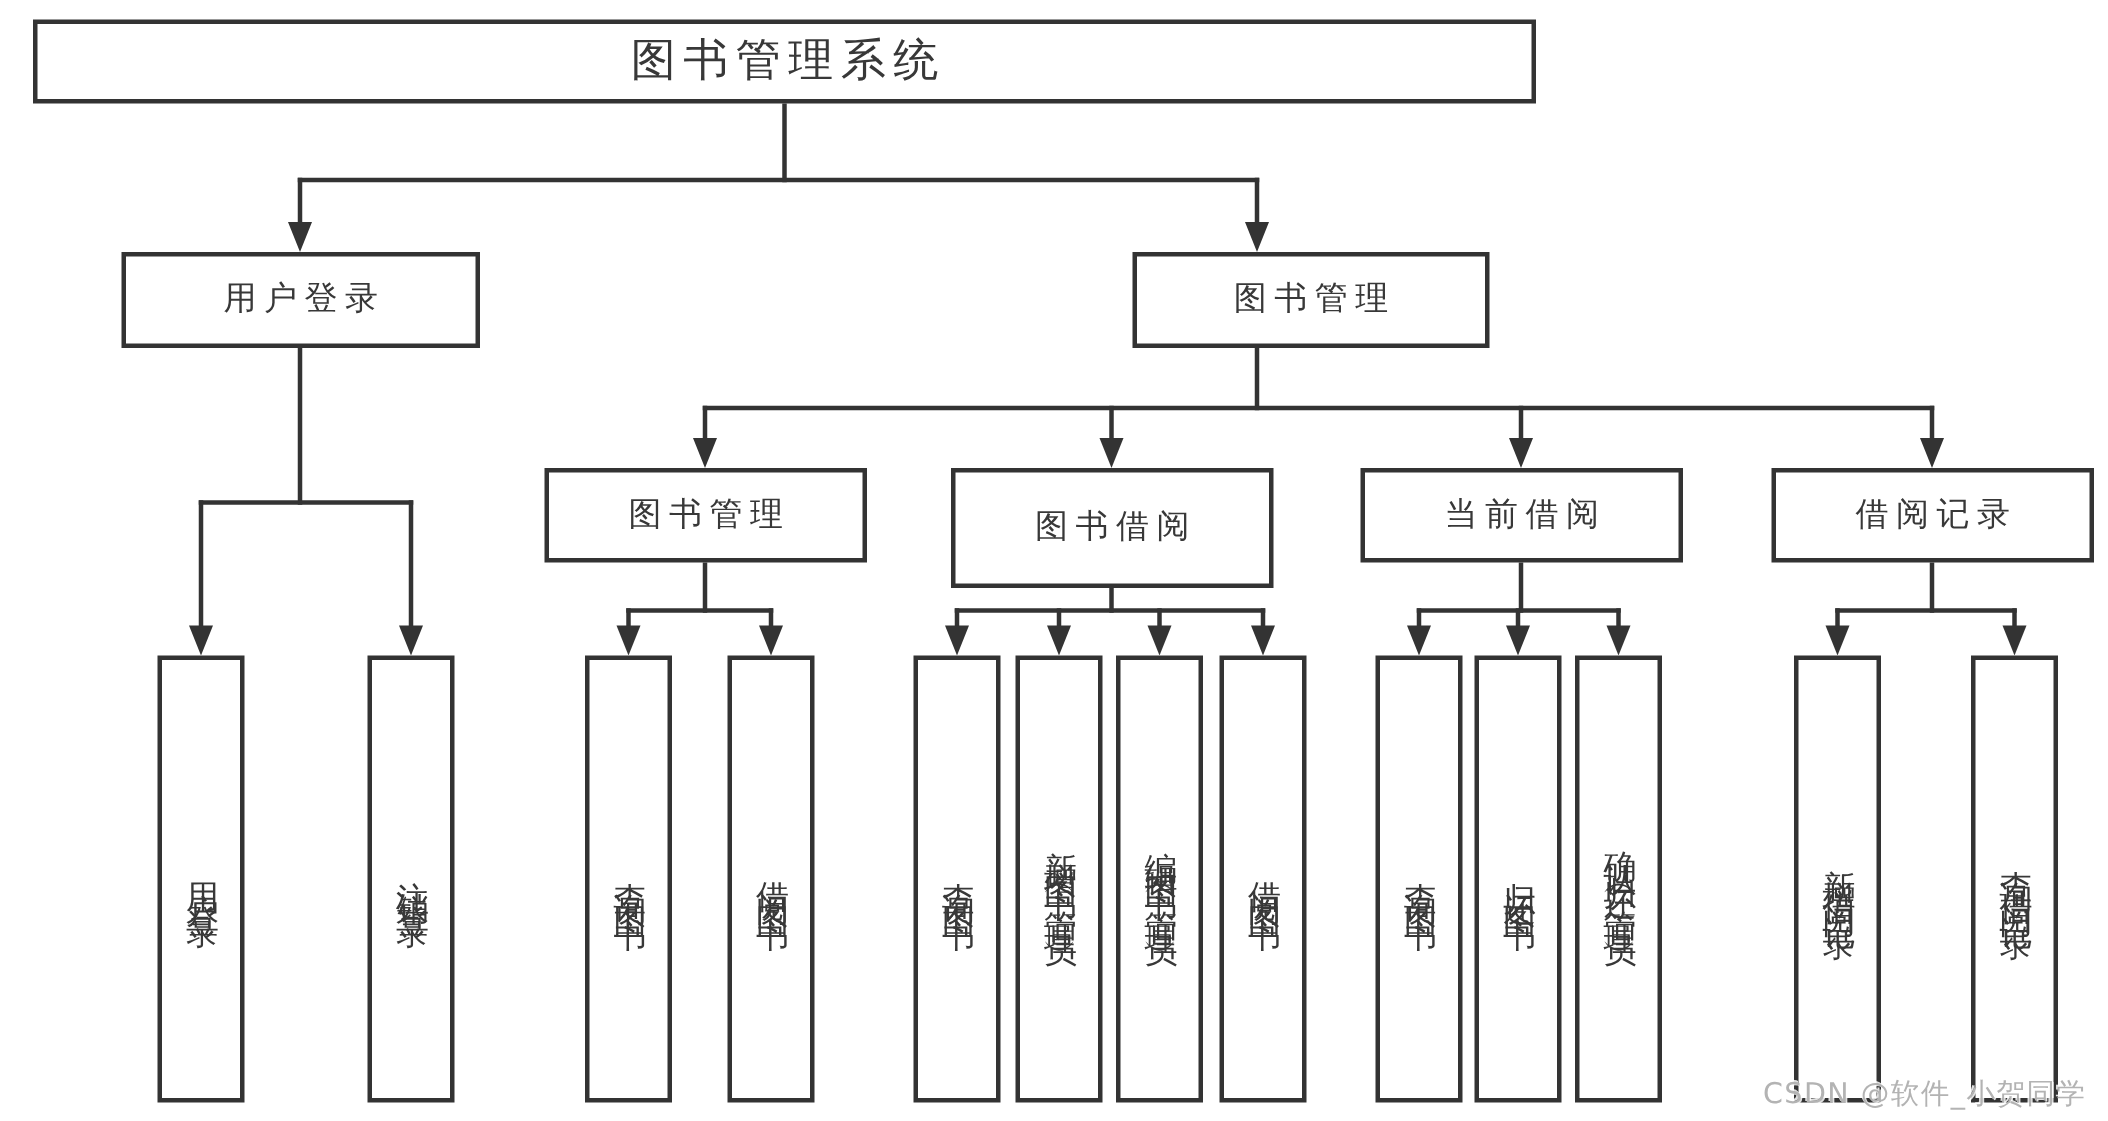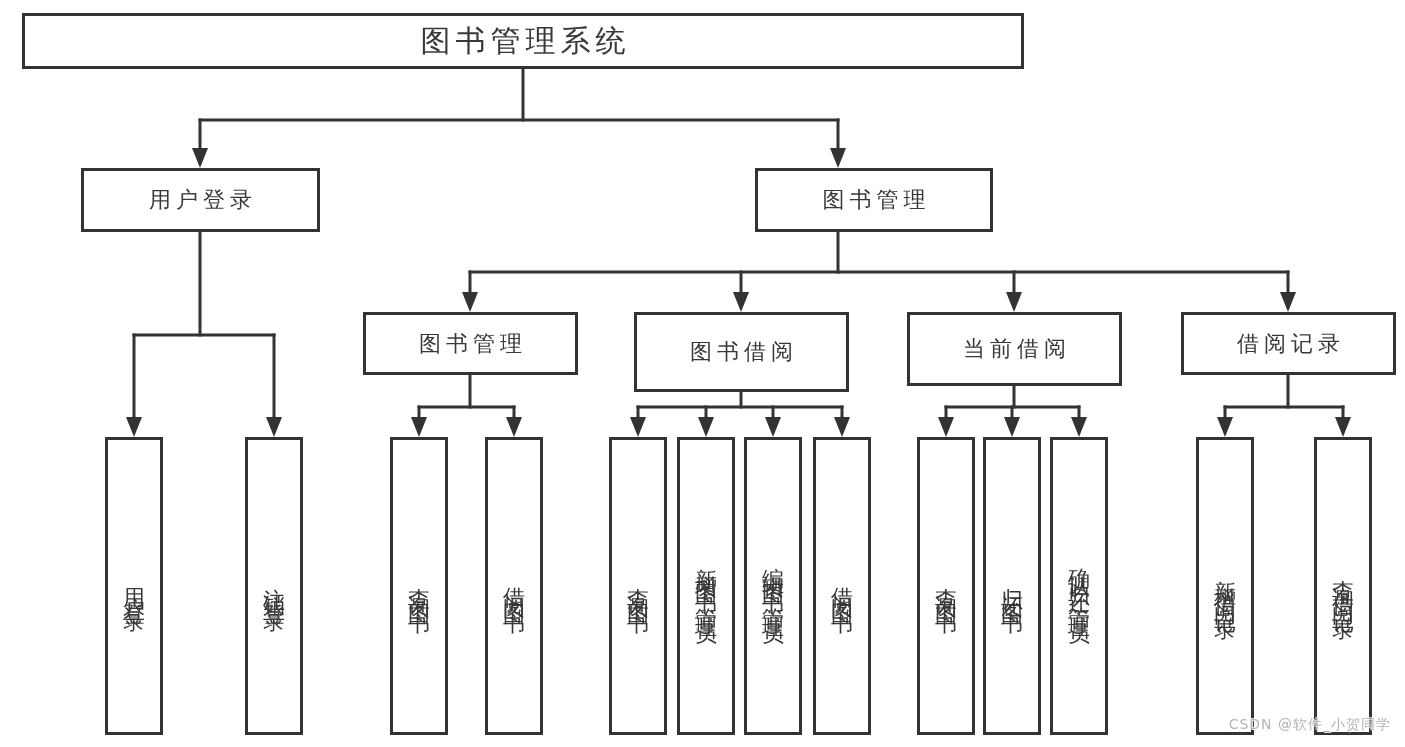--- a/index.html
+++ b/index.html
@@ -19,21 +19,21 @@
     position:absolute;background:#fff;border:3px solid var(--border,#333);
     box-sizing:border-box;display:flex;align-items:center;justify-content:center;
     color:var(--text,#383838);font-size:22px;line-height:1;white-space:nowrap;
   }
   .h span{letter-spacing:5px;text-indent:5px;}
   .top span{font-size:30px;}
   .v{writing-mode:vertical-rl;}
   .v span{letter-spacing:8px;}
   #watermark{
     position:absolute;top:716px;right:14px;
-    font-size:14px;letter-spacing:1px;color:var(--watermark,#b3b3b3);
+    font-size:19px;letter-spacing:1px;color:var(--watermark,#b3b3b3);
     text-shadow:1px 1px 0 rgba(255,255,255,.85),-1px -1px 0 rgba(255,255,255,.85);
     z-index:5;
   }
 </style>
 </head>
 <body>
 
 <div id="canvas">
 
   <svg id="wires" viewBox="0 0 1405 747" xmlns="http://www.w3.org/2000/svg">
@@ -122,21 +122,21 @@
   <div class="box h" style="left:755px;top:168px;width:238px;height:64px">
     <span>图书管理</span>
   </div>
 
   <div class="box h" style="left:363px;top:312px;width:215px;height:63px">
     <span>图书管理</span>
   </div>
   <div class="box h" style="left:634px;top:312px;width:215px;height:80px">
     <span>图书借阅</span>
   </div>
-  <div class="box h" style="left:907px;top:312px;width:215px;height:74px">
+  <div class="box h" style="left:907px;top:312px;width:215px;height:63px">
     <span>当前借阅</span>
   </div>
   <div class="box h" style="left:1181px;top:312px;width:215px;height:63px">
     <span>借阅记录</span>
   </div>
 
   <div class="box v" style="left:105px;top:437px;width:58px;height:298px">
     <span>用户登录</span>
   </div>
   <div class="box v" style="left:245px;top:437px;width:58px;height:298px">

